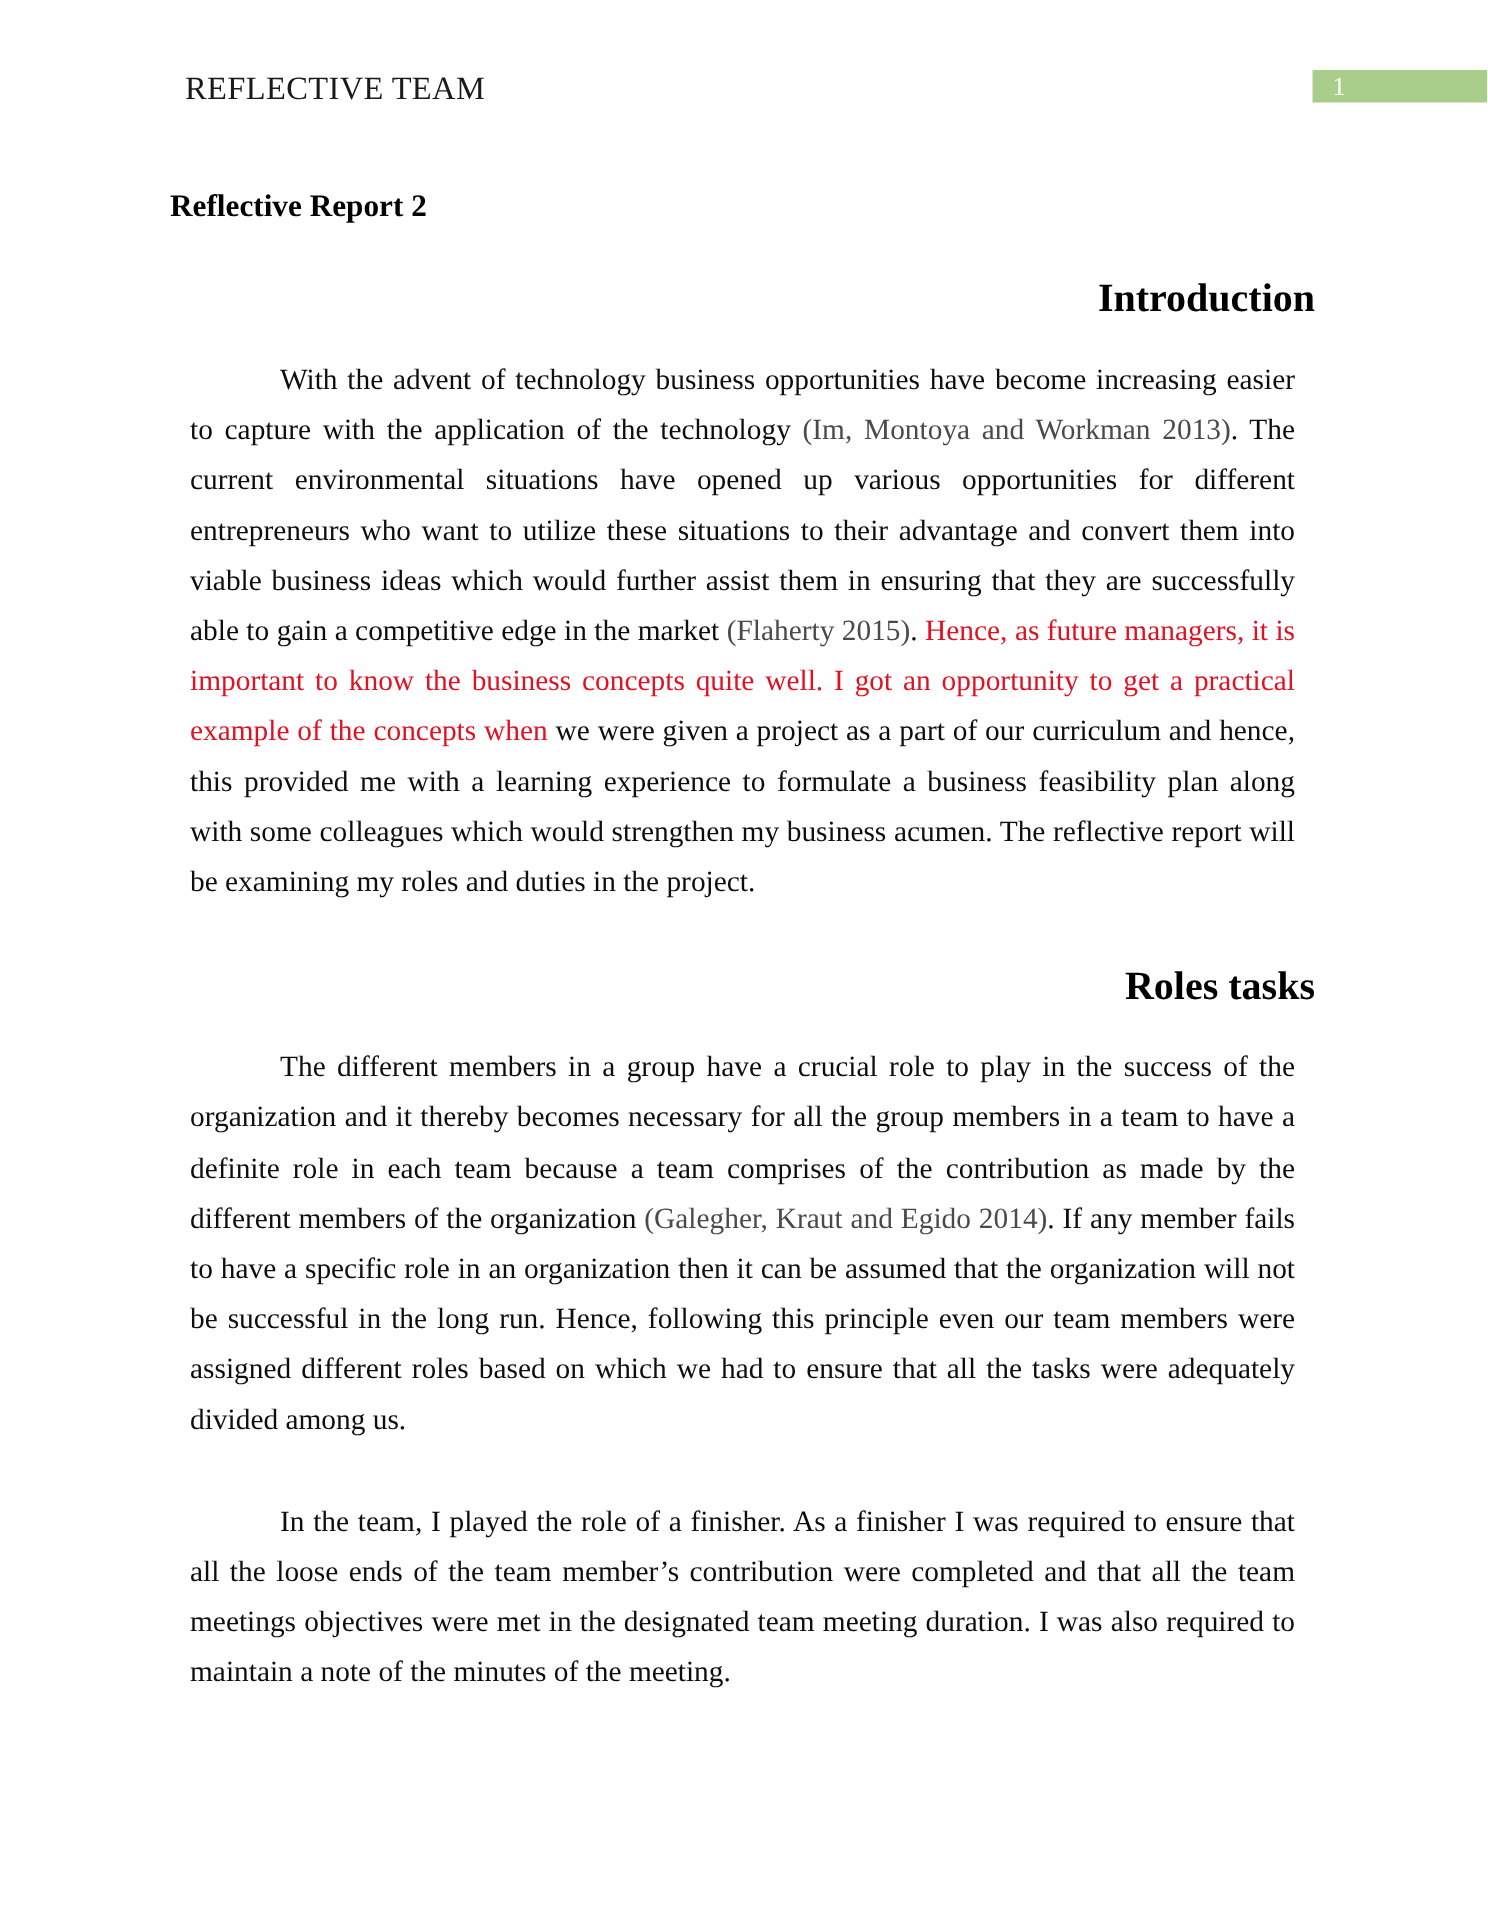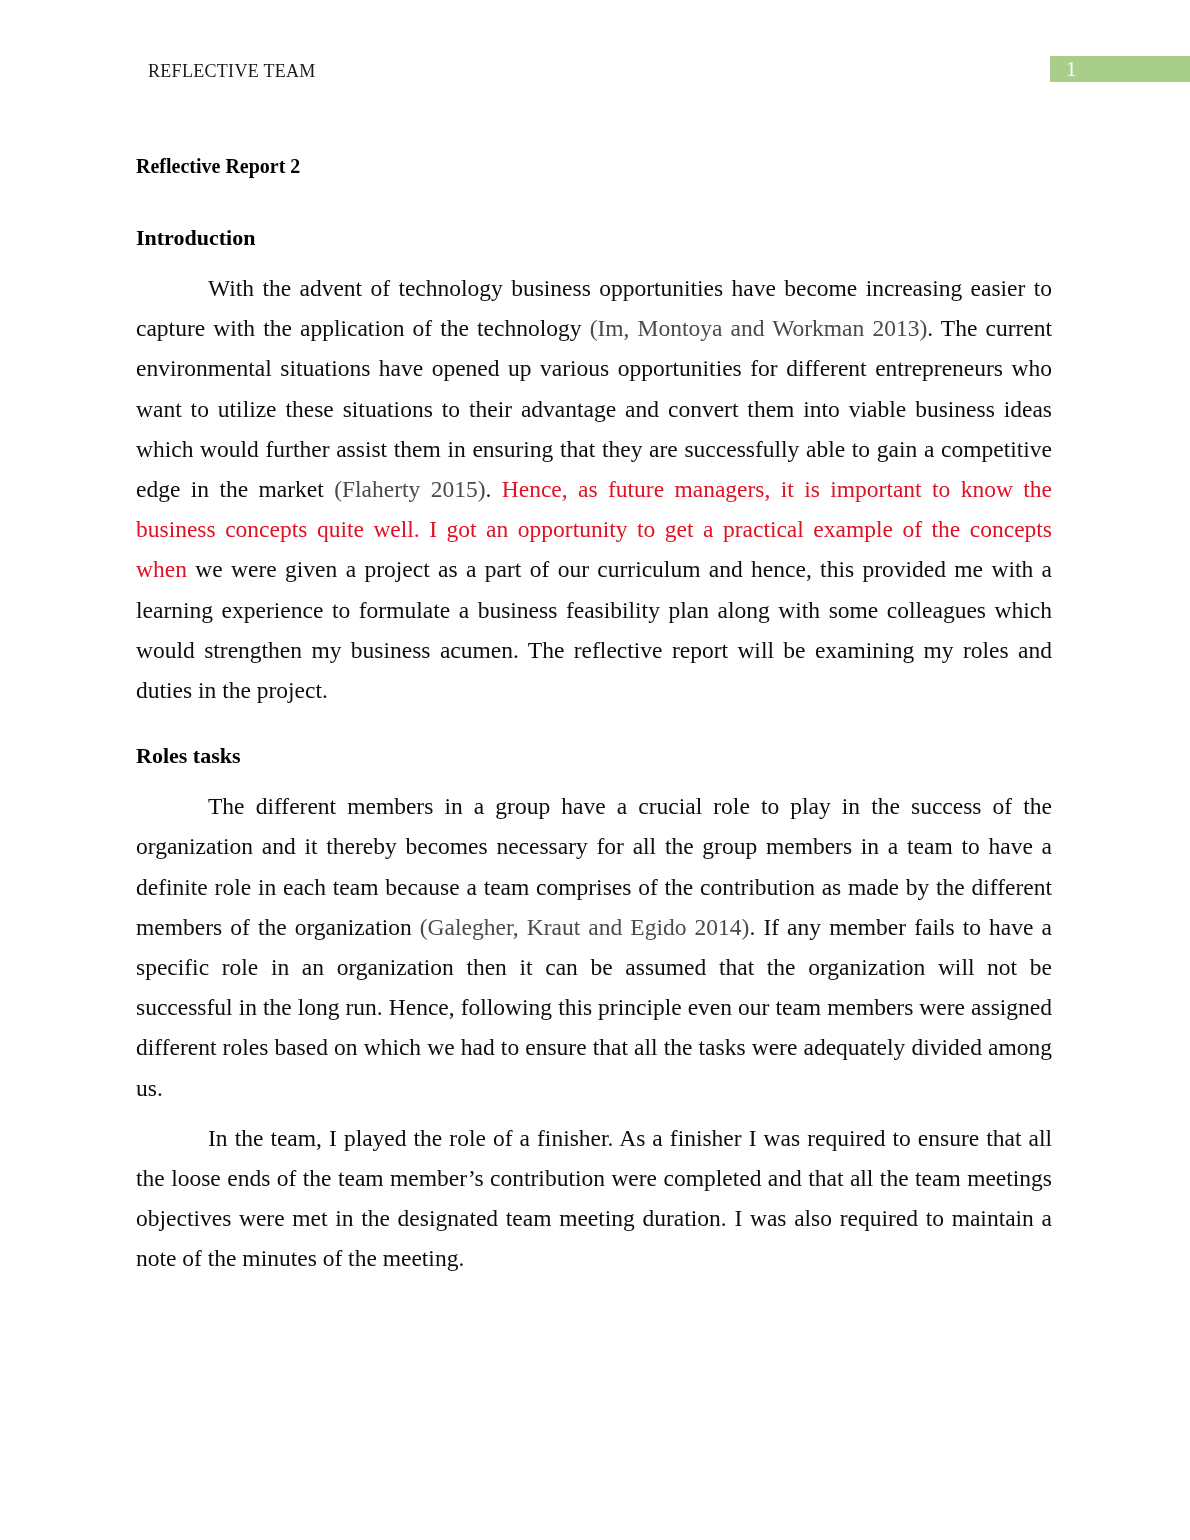--- a/index.html
+++ b/index.html
@@ -21,21 +21,21 @@
     position: absolute;
     left: 0;
     top: 0;
     width: 1190px;
     height: 110px;
   }
   .header-title {
     position: absolute;
     left: 148px;
     top: 56px;
-    font-size: 18px;
+    font-size: 26px;
     line-height: 30px;
     color: #1a1a1a;
     letter-spacing: 0.3px;
     white-space: nowrap;
   }
   .page-number-band {
     position: absolute;
     left: 1050px;
     top: 56px;
     width: 140px;
@@ -54,39 +54,40 @@
   
   .body-col {
     position: absolute;
     left: 136px;
     top: 150px;
     width: 916px;
   }
 
   h1.doc-h {
     margin: 0 0 0 0;
-    font-size: 20px;
+    font-size: 25px;
     line-height: 32px;
     font-weight: bold;
     color: #000000;
   }
   h2.doc-h {
     margin: 0;
-    font-size: 22px;
+    font-size: 32px;
     line-height: 32px;
     font-weight: bold;
     color: #000000;
+    text-align: right;
   }
   .gap-after-title   { height: 40px; }
   .gap-after-h2      { height: 14px; }
   .gap-before-h2     { height: 30px; }
   .gap-para          { height: 10px; }
 
   p.para {
-    margin: 0;
+    margin: 16px;
     font-size: 23.5px;
     line-height: 40.2px;
     color: #0d0d0d;
     text-align: justify;
     text-justify: inter-word;
     text-indent: 72px;
     hyphens: none;
   }
 
   

